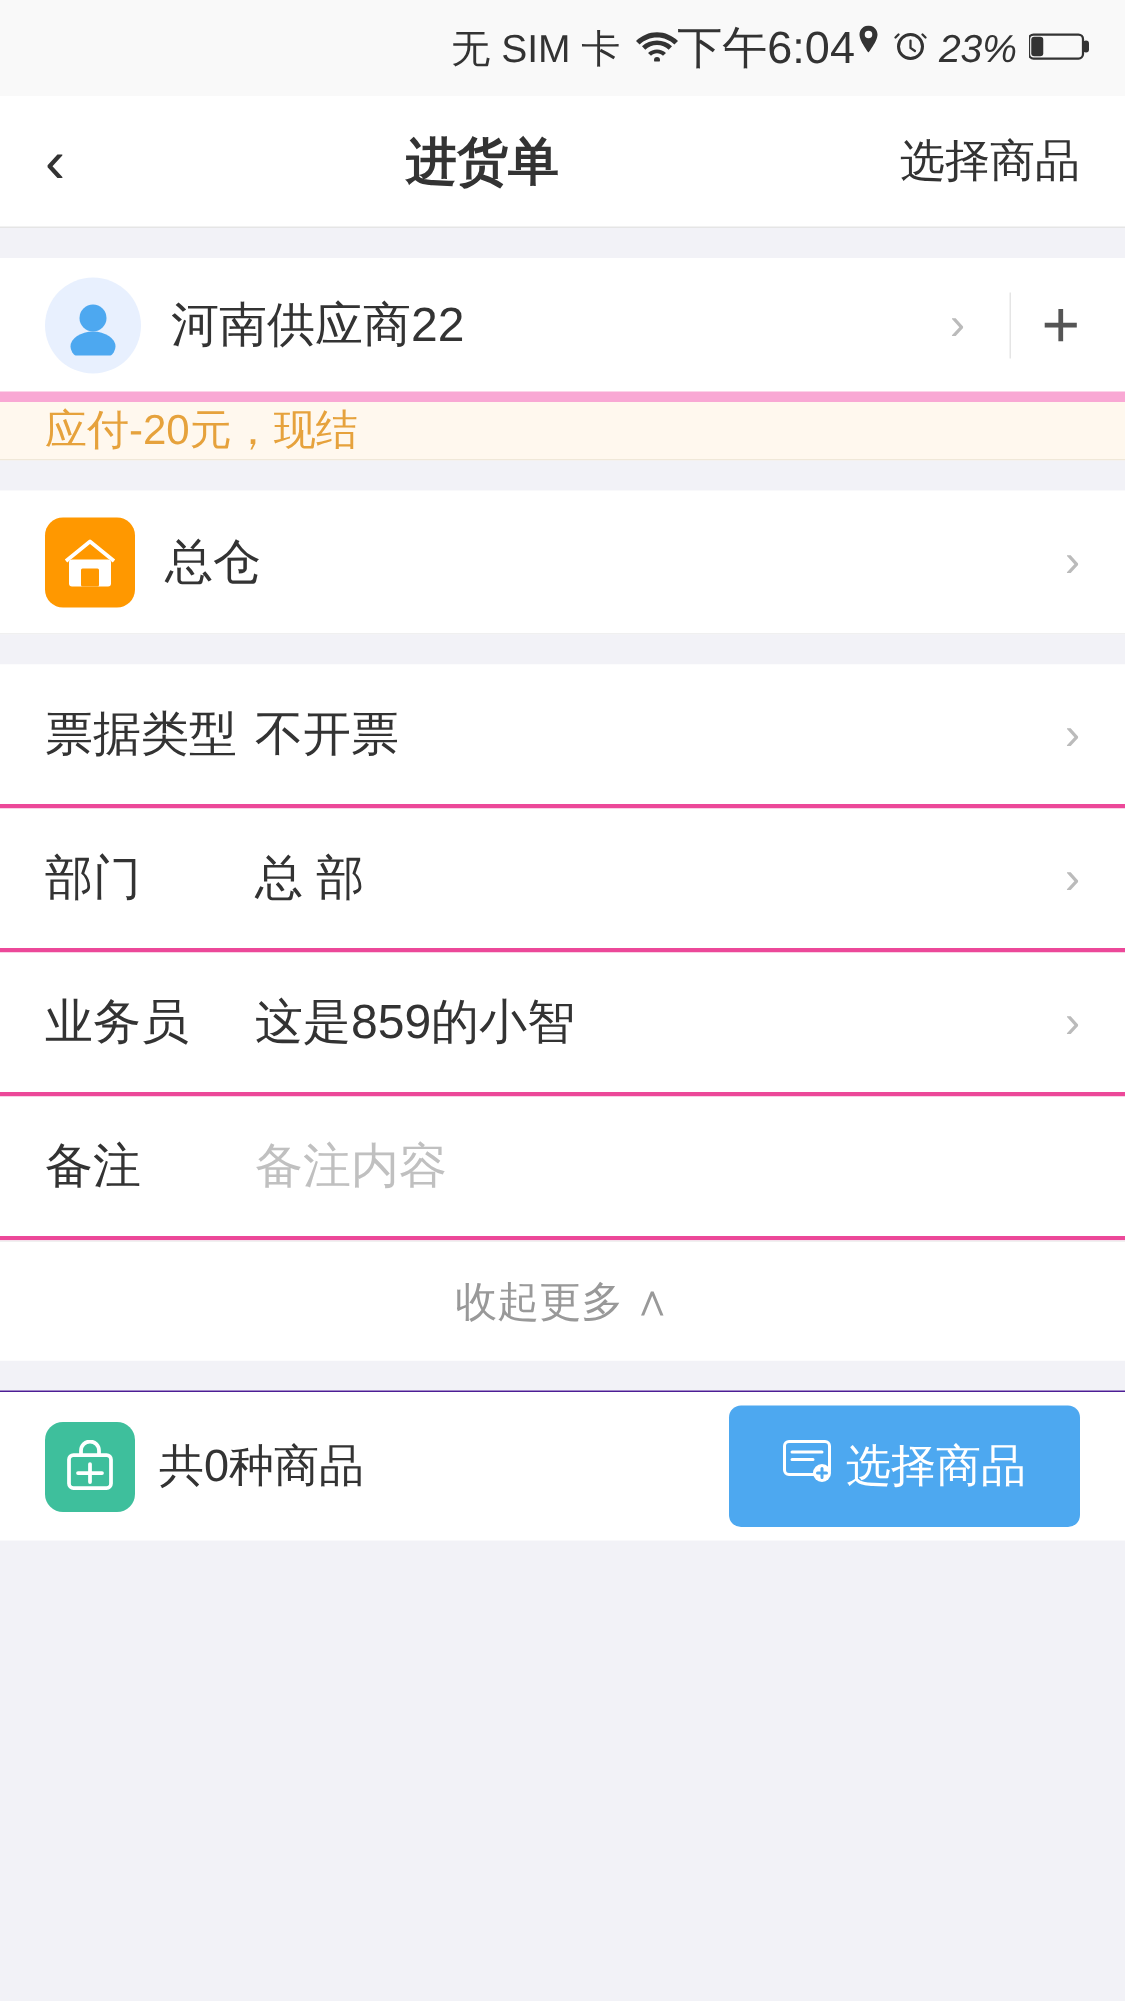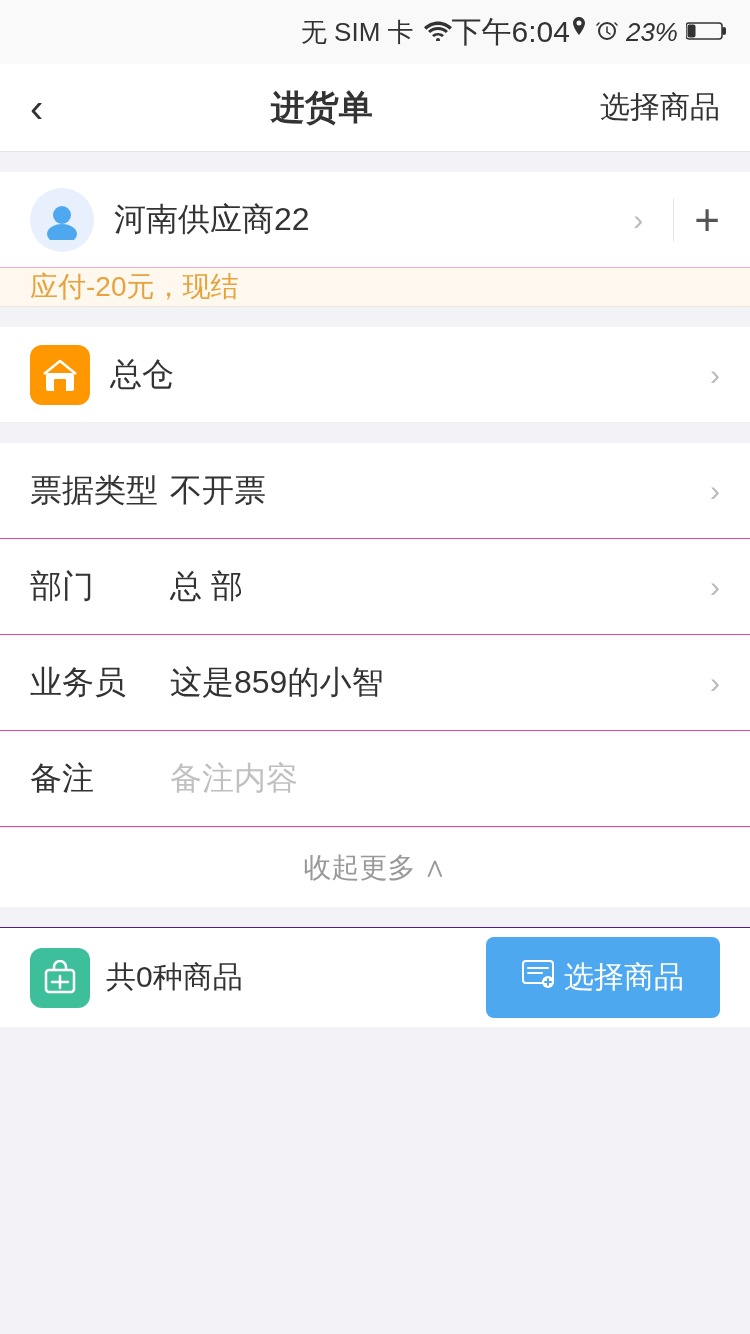--- a/index.html
+++ b/index.html
@@ -84,21 +84,21 @@
       margin-bottom: 0;
     }
 
     
     .supplier-row {
       background: #fff;
       display: flex;
       align-items: center;
       padding: 0 30px;
       height: 96px;
-      border-bottom: 1px solid #f9a8d4;
+      border-bottom: 7px solid #f9a8d4;
       position: relative;
     }
     .supplier-avatar {
       width: 64px;
       height: 64px;
       border-radius: 32px;
       background: #e8f0fe;
       display: flex;
       align-items: center;
       justify-content: center;
@@ -164,21 +164,21 @@
       font-size: 30px;
     }
 
     
     .form-row {
       background: #fff;
       display: flex;
       align-items: center;
       padding: 0 30px;
       height: 96px;
-      border-bottom: 1px solid #ec4899;
+      border-bottom: 3px solid #ec4899;
       cursor: pointer;
     }
     .form-label {
       font-size: 32px;
       color: #333;
       width: 140px;
       flex-shrink: 0;
     }
     .form-value {
       flex: 1;

